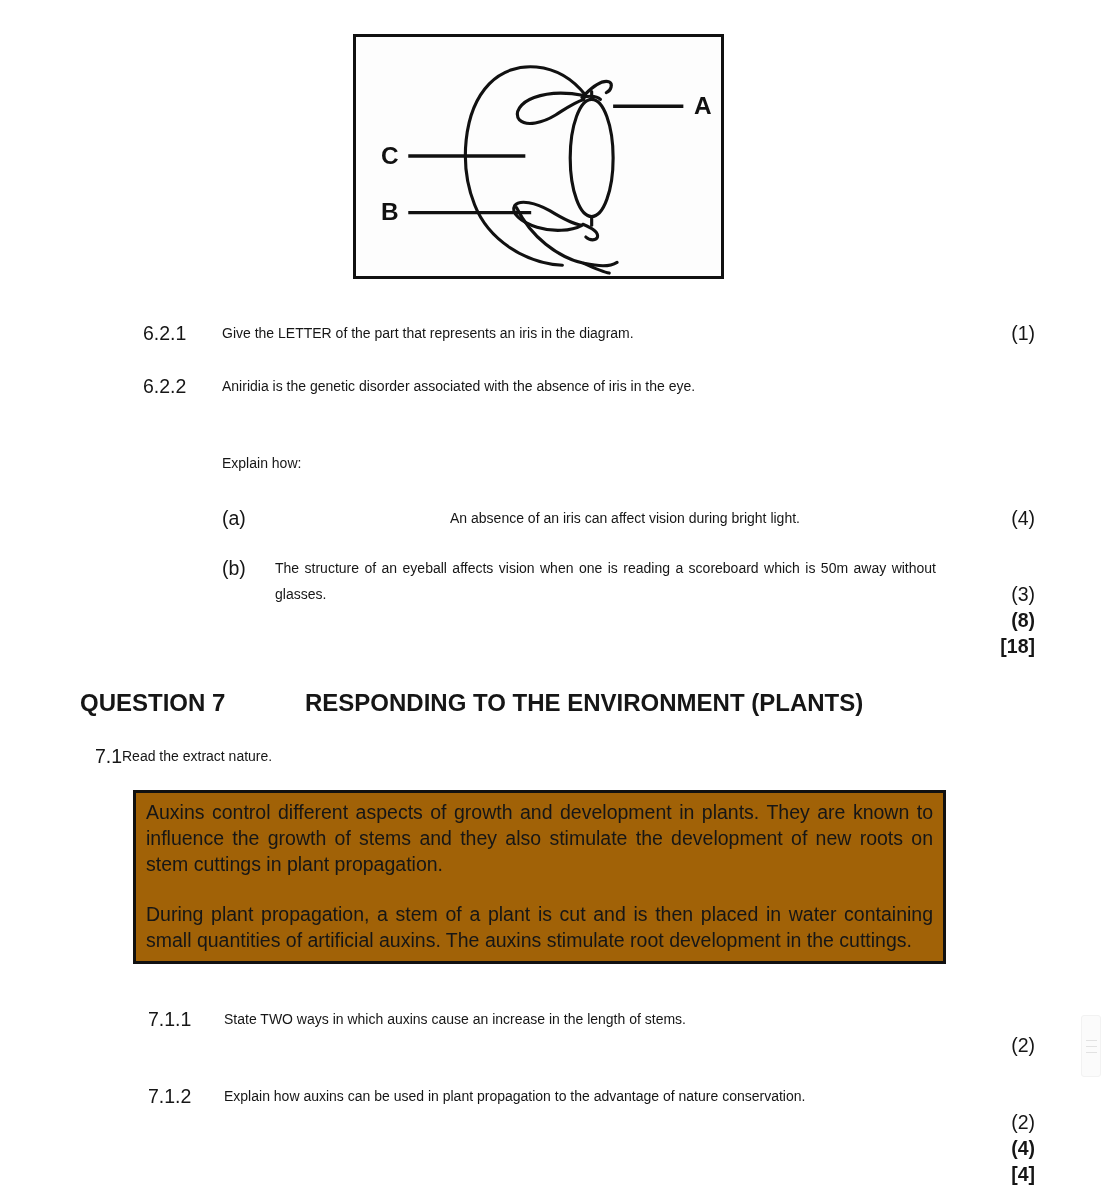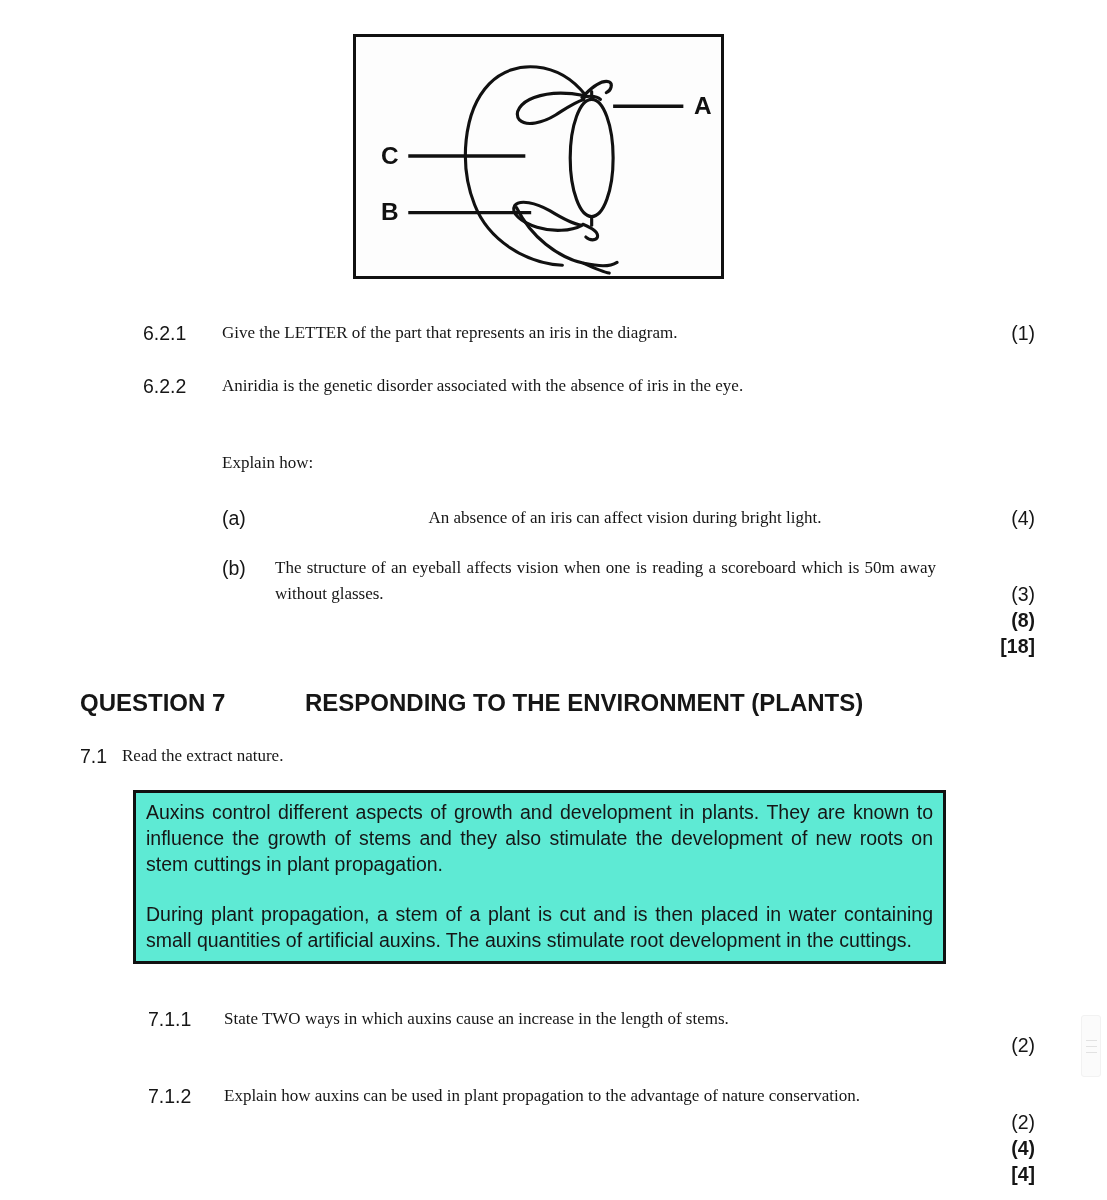--- a/index.html
+++ b/index.html
@@ -35,23 +35,22 @@
     display: flex;
     align-items: flex-start;
   }
   .num {
     flex: 0 0 auto;
     font-size: 19.5px;
     line-height: 26px;
     white-space: nowrap;
   }
   .body-text {
-    font-size: 17px;
-    line-height: 26px;
-    font-family: Liberation Serif, serif;
+    font-size: 14px;
+    line-height: 26px;
   }
   .just { text-align: justify; text-align-last: left; }
 
   .marks {
     position: absolute;
     right: 72px;
     width: 90px;
     text-align: right;
     font-size: 19.5px;
     line-height: 26px;
@@ -67,21 +66,21 @@
     white-space: nowrap;
   }
 
   
   .extract-box {
     position: absolute;
     left: 133px;
     top: 790px;
     width: 813px;
     border: 3px solid #111;
-    background: #5eead4;
+    background: #a16207;
     box-sizing: border-box;
     padding: 6px 10px 8px 10px;
   }
   .extract-box p {
     margin: 0;
     font-size: 19.5px;
     line-height: 26px;
     text-align: justify;
     text-align-last: left;
   }
@@ -176,21 +175,21 @@
   <span class="body-text just" style="width:661px;">The structure of an eyeball affects vision when one is reading a scoreboard which is 50m away without glasses.</span>
 </div>
 <div class="marks" style="top:581px;">(3)</div>
 <div class="marks bold" style="top:607px;">(8)</div>
 <div class="marks bold" style="top:633px;">[18]</div>
 
 <div class="q-head" style="left:80px; top:690px;">QUESTION 7</div>
 <div class="q-head" style="left:305px; top:690px;">RESPONDING TO THE ENVIRONMENT (PLANTS)</div>
 
 <div class="row" style="left:80px; top:743px; width:700px;">
-  <span class="num" style="width:42px;">7.1</span>
+  <span class="num" style="width:42px;text-align:right;">7.1</span>
   <span class="body-text" style="width:600px;">Read the extract nature.</span>
 </div>
 
 <div class="extract-box">
   <p>Auxins control different aspects of growth and development in plants. They are known to influence the growth of stems and they also stimulate the development of new roots on stem cuttings in plant propagation.</p>
   <p>During plant propagation, a stem of a plant is cut and is then placed in water containing small quantities of artificial auxins. The auxins stimulate root development in the cuttings.</p>
 </div>
 
 <div class="row" style="left:148px; top:1006px; width:830px;">
   <span class="num" style="width:76px;">7.1.1</span>

